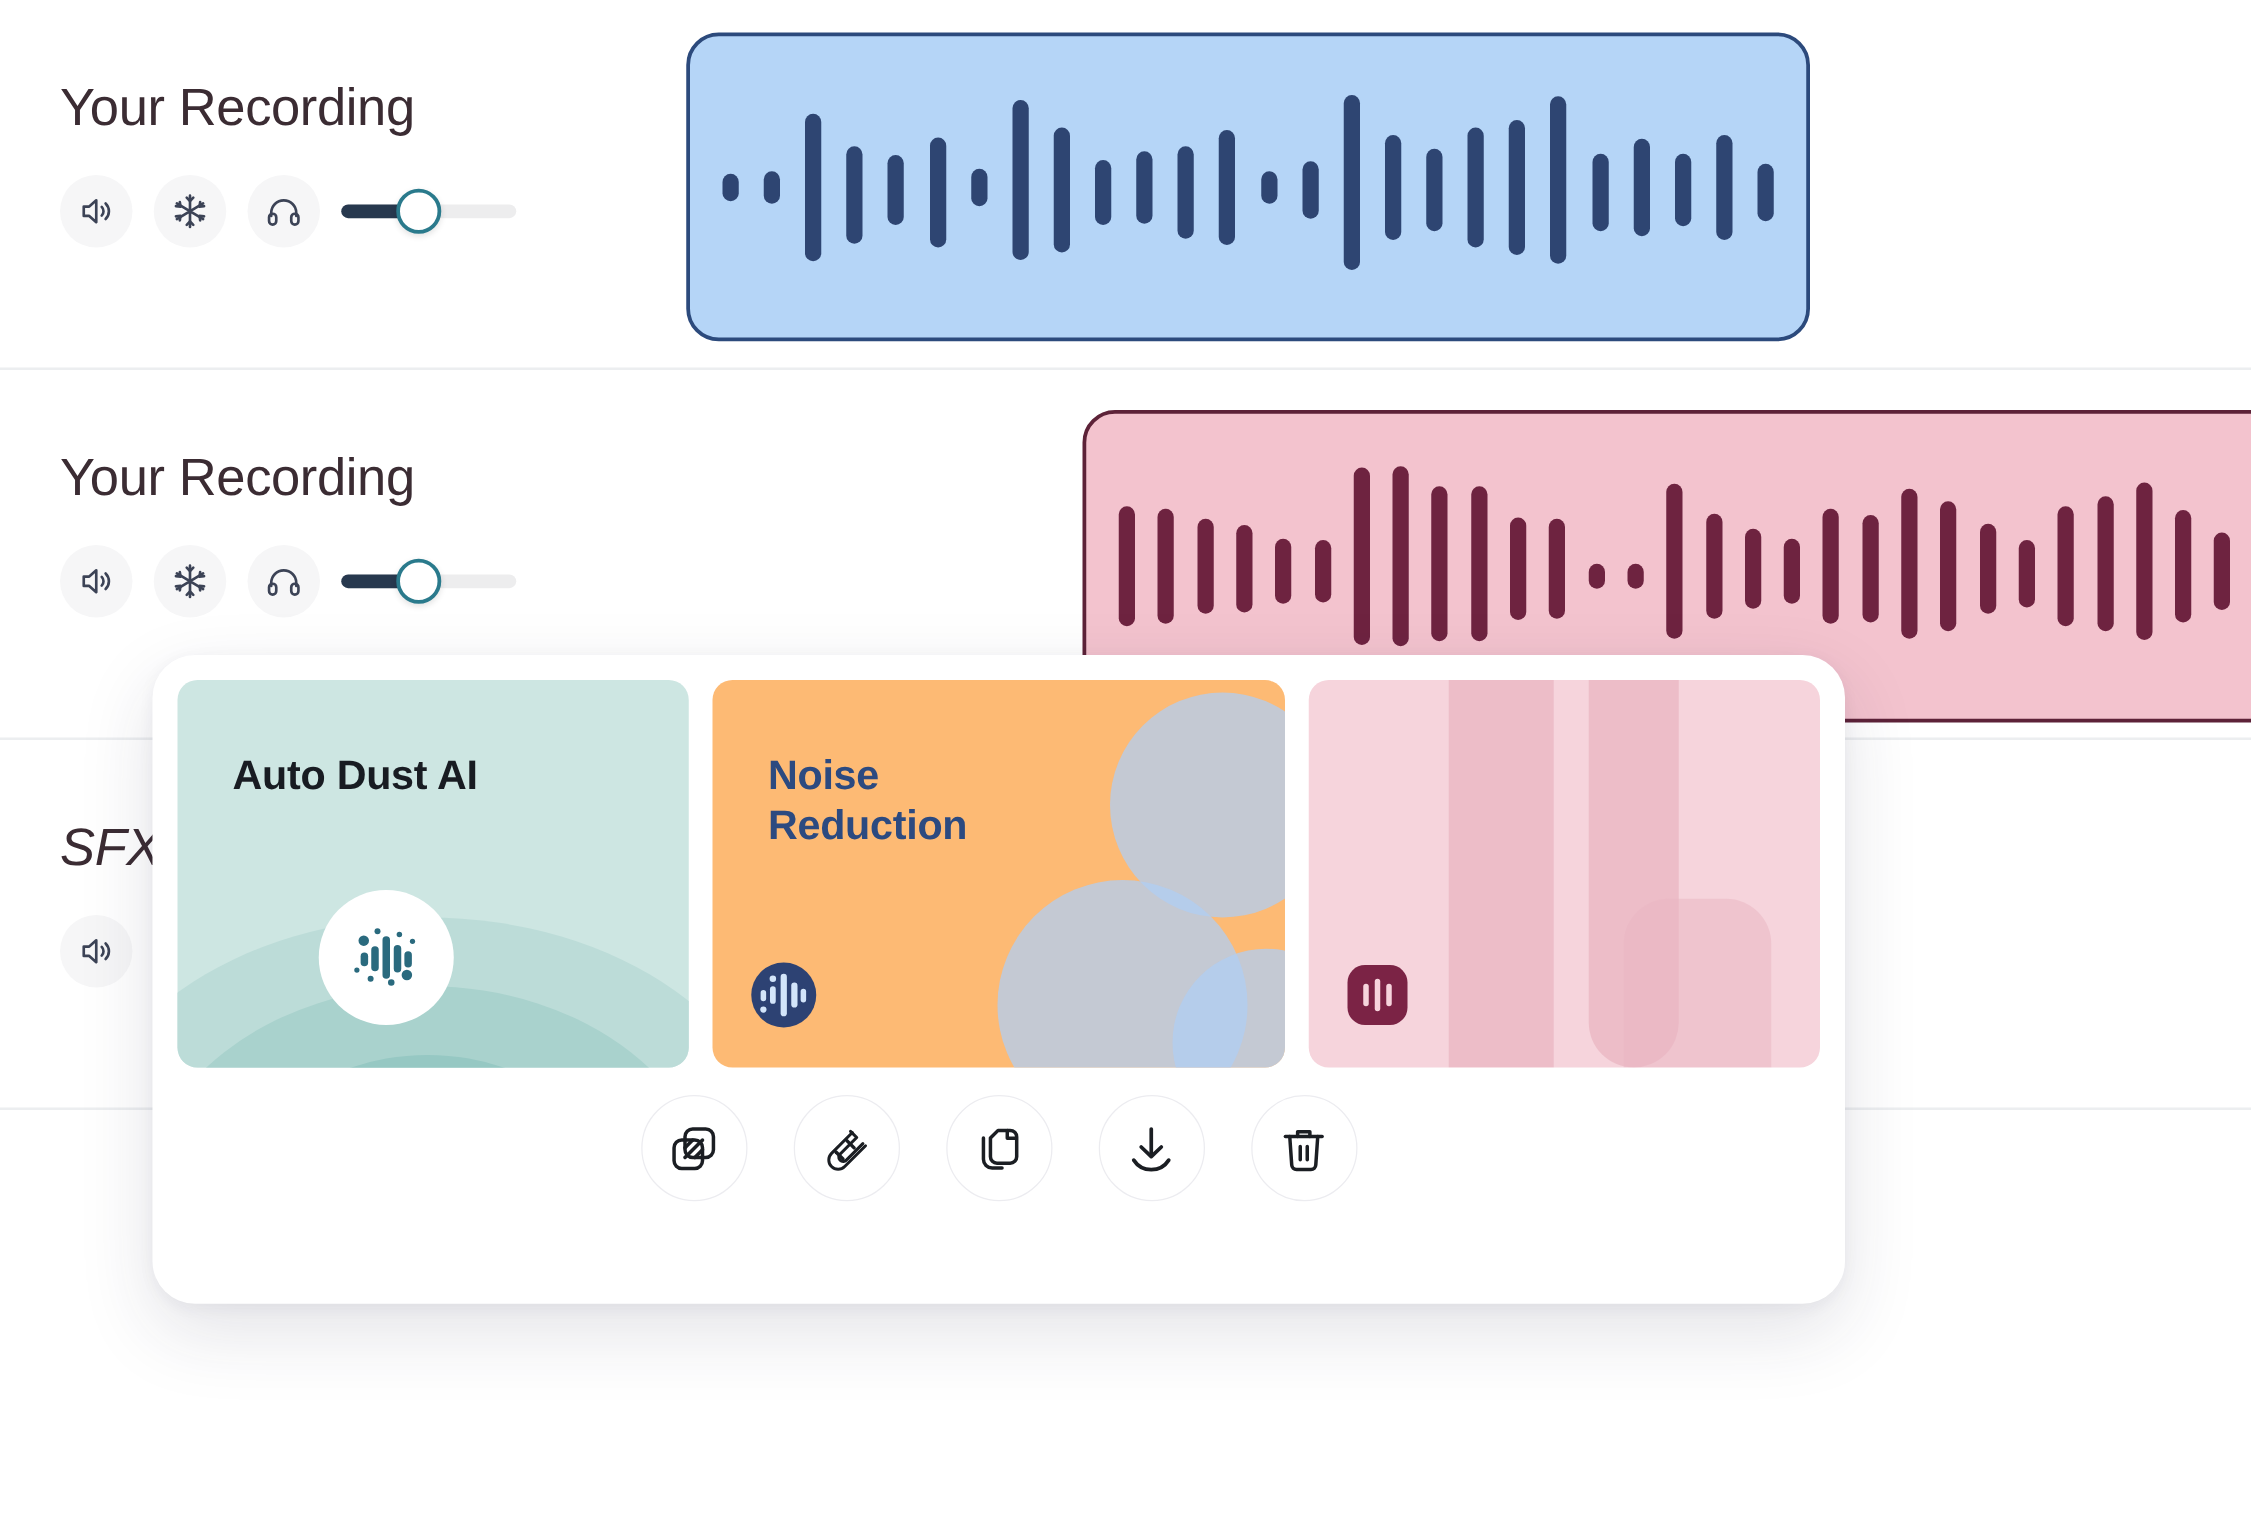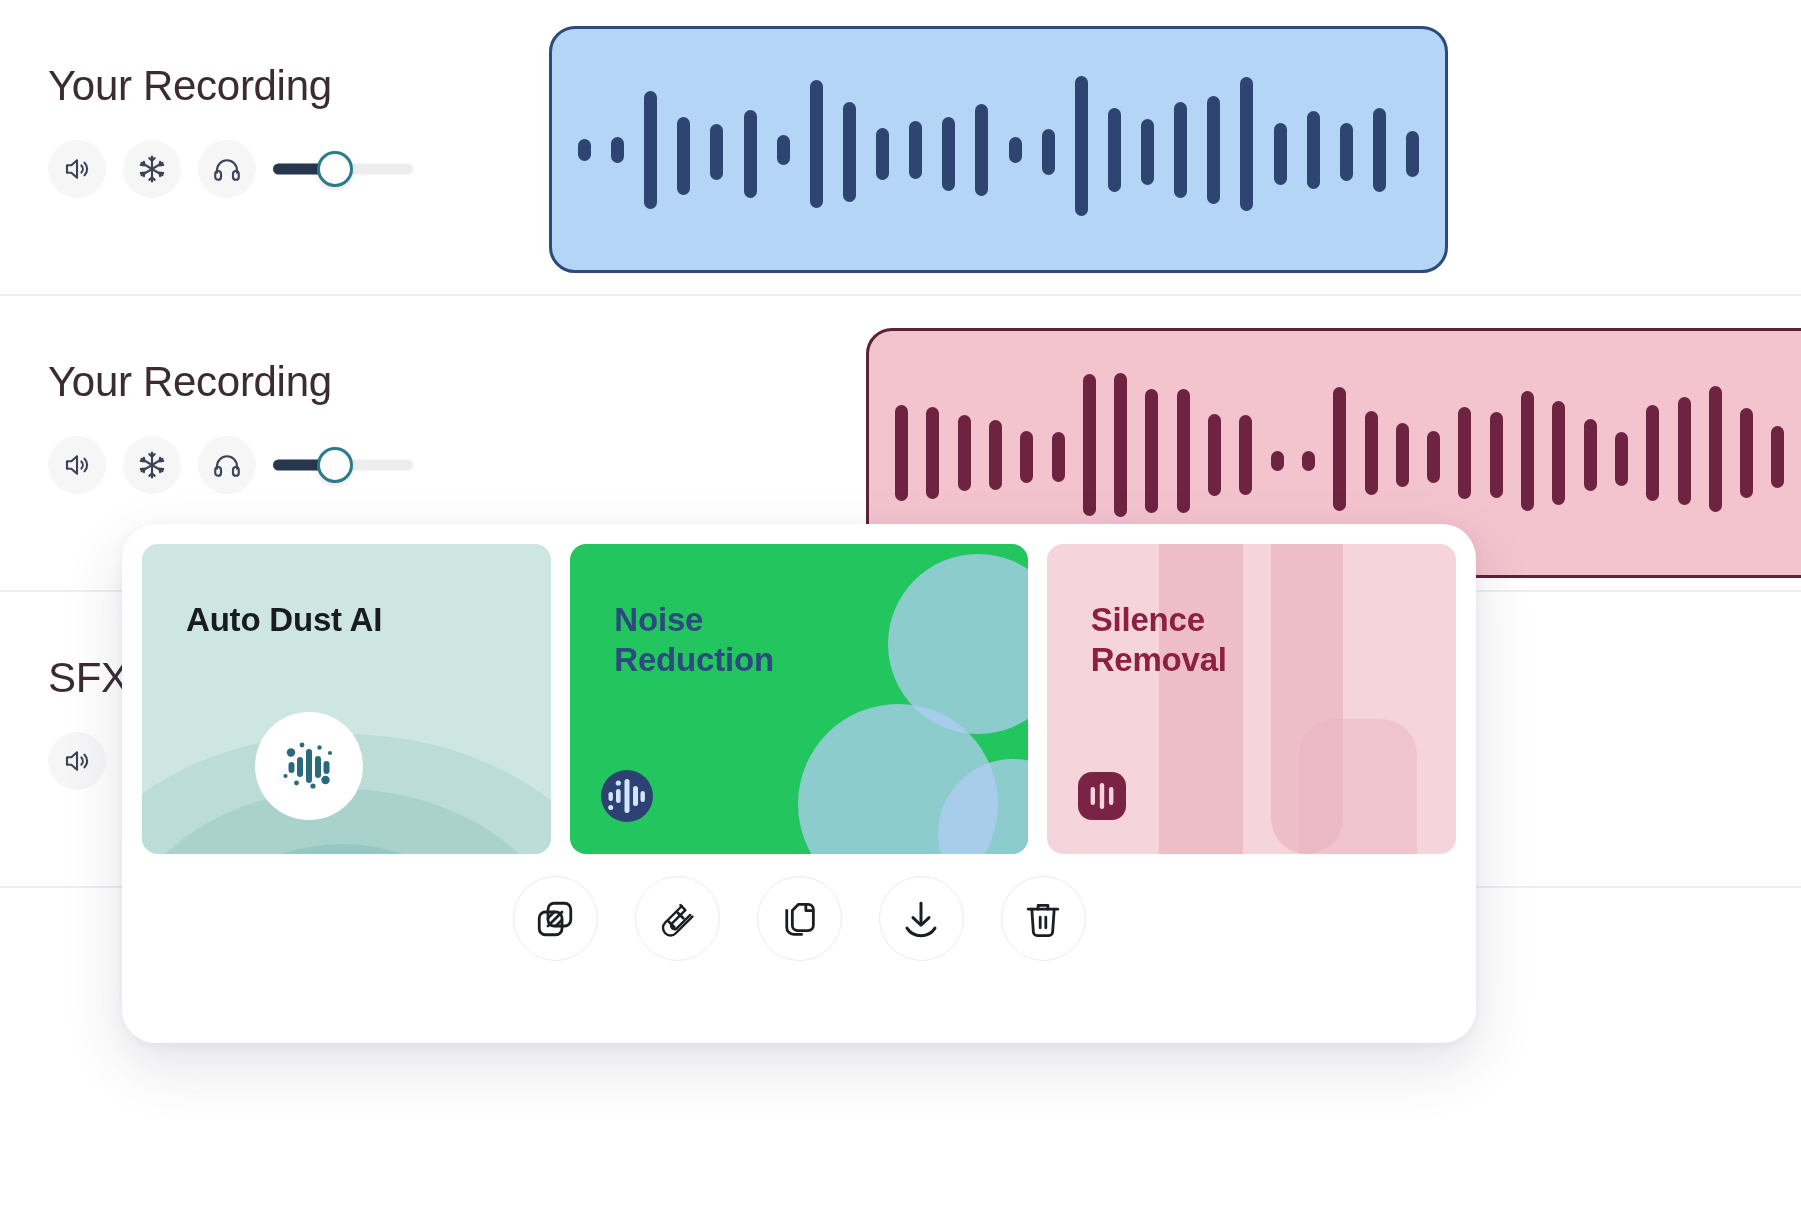--- a/index.html
+++ b/index.html
@@ -121,21 +121,21 @@
   .mg-arc.a2 { left:-30px; top:245px; width:460px; height:360px; background:#a9d2cd; }
   .mg-arc.a3 { left:30px;  top:300px; width:340px; height:300px; background:#96c8c3; }
   .mg-circle {
     position:absolute; left:113px; top:168px;
     width:108px; height:108px; border-radius:50%;
     background:#ffffff; z-index:4;
     display:flex; align-items:center; justify-content:center;
   }
 
   
-  .card-noise { background:#22c55e;padding-left:48px; }
+  .card-noise { background:#fdba74;padding-left:48px; }
   .card-noise .fx-title { color:#2c4a80; }
   .nr-c { position:absolute; border-radius:50%; background:rgba(176,206,243,.75); }
   .nr-c.c1 { right:-40px; top:10px;  width:180px; height:180px; }
   .nr-c.c2 { right:30px;  top:160px; width:200px; height:200px; }
   .nr-c.c3 { right:-60px; top:215px; width:150px; height:150px; }
 
   
   .card-auto { background:#dedcf3; }
   .card-auto .fx-title { color:#2e3f6e; }
   .al-shape {
@@ -321,21 +321,21 @@
         <i style="left: 808.5px; width: 13px; height: 108px; top: 66px;"></i>
         <i style="left: 839.8px; width: 13px; height: 126px; top: 55px;"></i>
         <i style="left: 871.1px; width: 13px; height: 90px; top: 77px;"></i>
         <i style="left: 902.4px; width: 13px; height: 62px; top: 95px;"></i>
       </div>
   </div>
   <div class="divider" style="top:294px;"></div>
 </div>
 
 <div class="track-row r3">
-  <div class="track-label" style="left:48px; top:62px;">SFX</div>
+  <div class="track-label" style="left:48px; top:62px;font-style:italic;">SFX</div>
 
   <div class="ctl-group" style="left:48px; top:140px;">
     <div class="round-btn">
       <span>
         <svg width="30" height="30" viewBox="0 0 24 24" fill="none" stroke="#3c4356" stroke-width="1.7" stroke-linecap="round" stroke-linejoin="round">
           <path d="M4 9v6h3.5L12 19V5L7.5 9H4z"></path>
             <path d="M15.5 9.2a4 4 0 0 1 0 5.6"></path>
             <path d="M18 7a7 7 0 0 1 0 10"></path>
         </svg>
       </span>
@@ -394,22 +394,20 @@
           </g>
         </svg>
       </div>
     </div>
 
 
     <div class="fx-card card-silence">
       <span class="sr-bar b1"></span>
       <span class="sr-bar b2"></span>
       <span class="sr-bar b3"></span>
-      <div class="fx-title">Silence
-Removal</div>
       <div class="fx-badge" style="left:28px; top:225px;">
         <svg width="54" height="54" viewBox="0 0 54 54">
           <rect x="3" y="3" width="48" height="48" rx="14" fill="#7b2345"></rect>
           <g fill="#f6d4dc">
             <rect x="24.8" y="14" width="4.4" height="26" rx="2.2"></rect>
             <rect x="15.6" y="18" width="4.4" height="18" rx="2.2"></rect>
             <rect x="34" y="18" width="4.4" height="18" rx="2.2"></rect>
           </g>
         </svg>
       </div>

